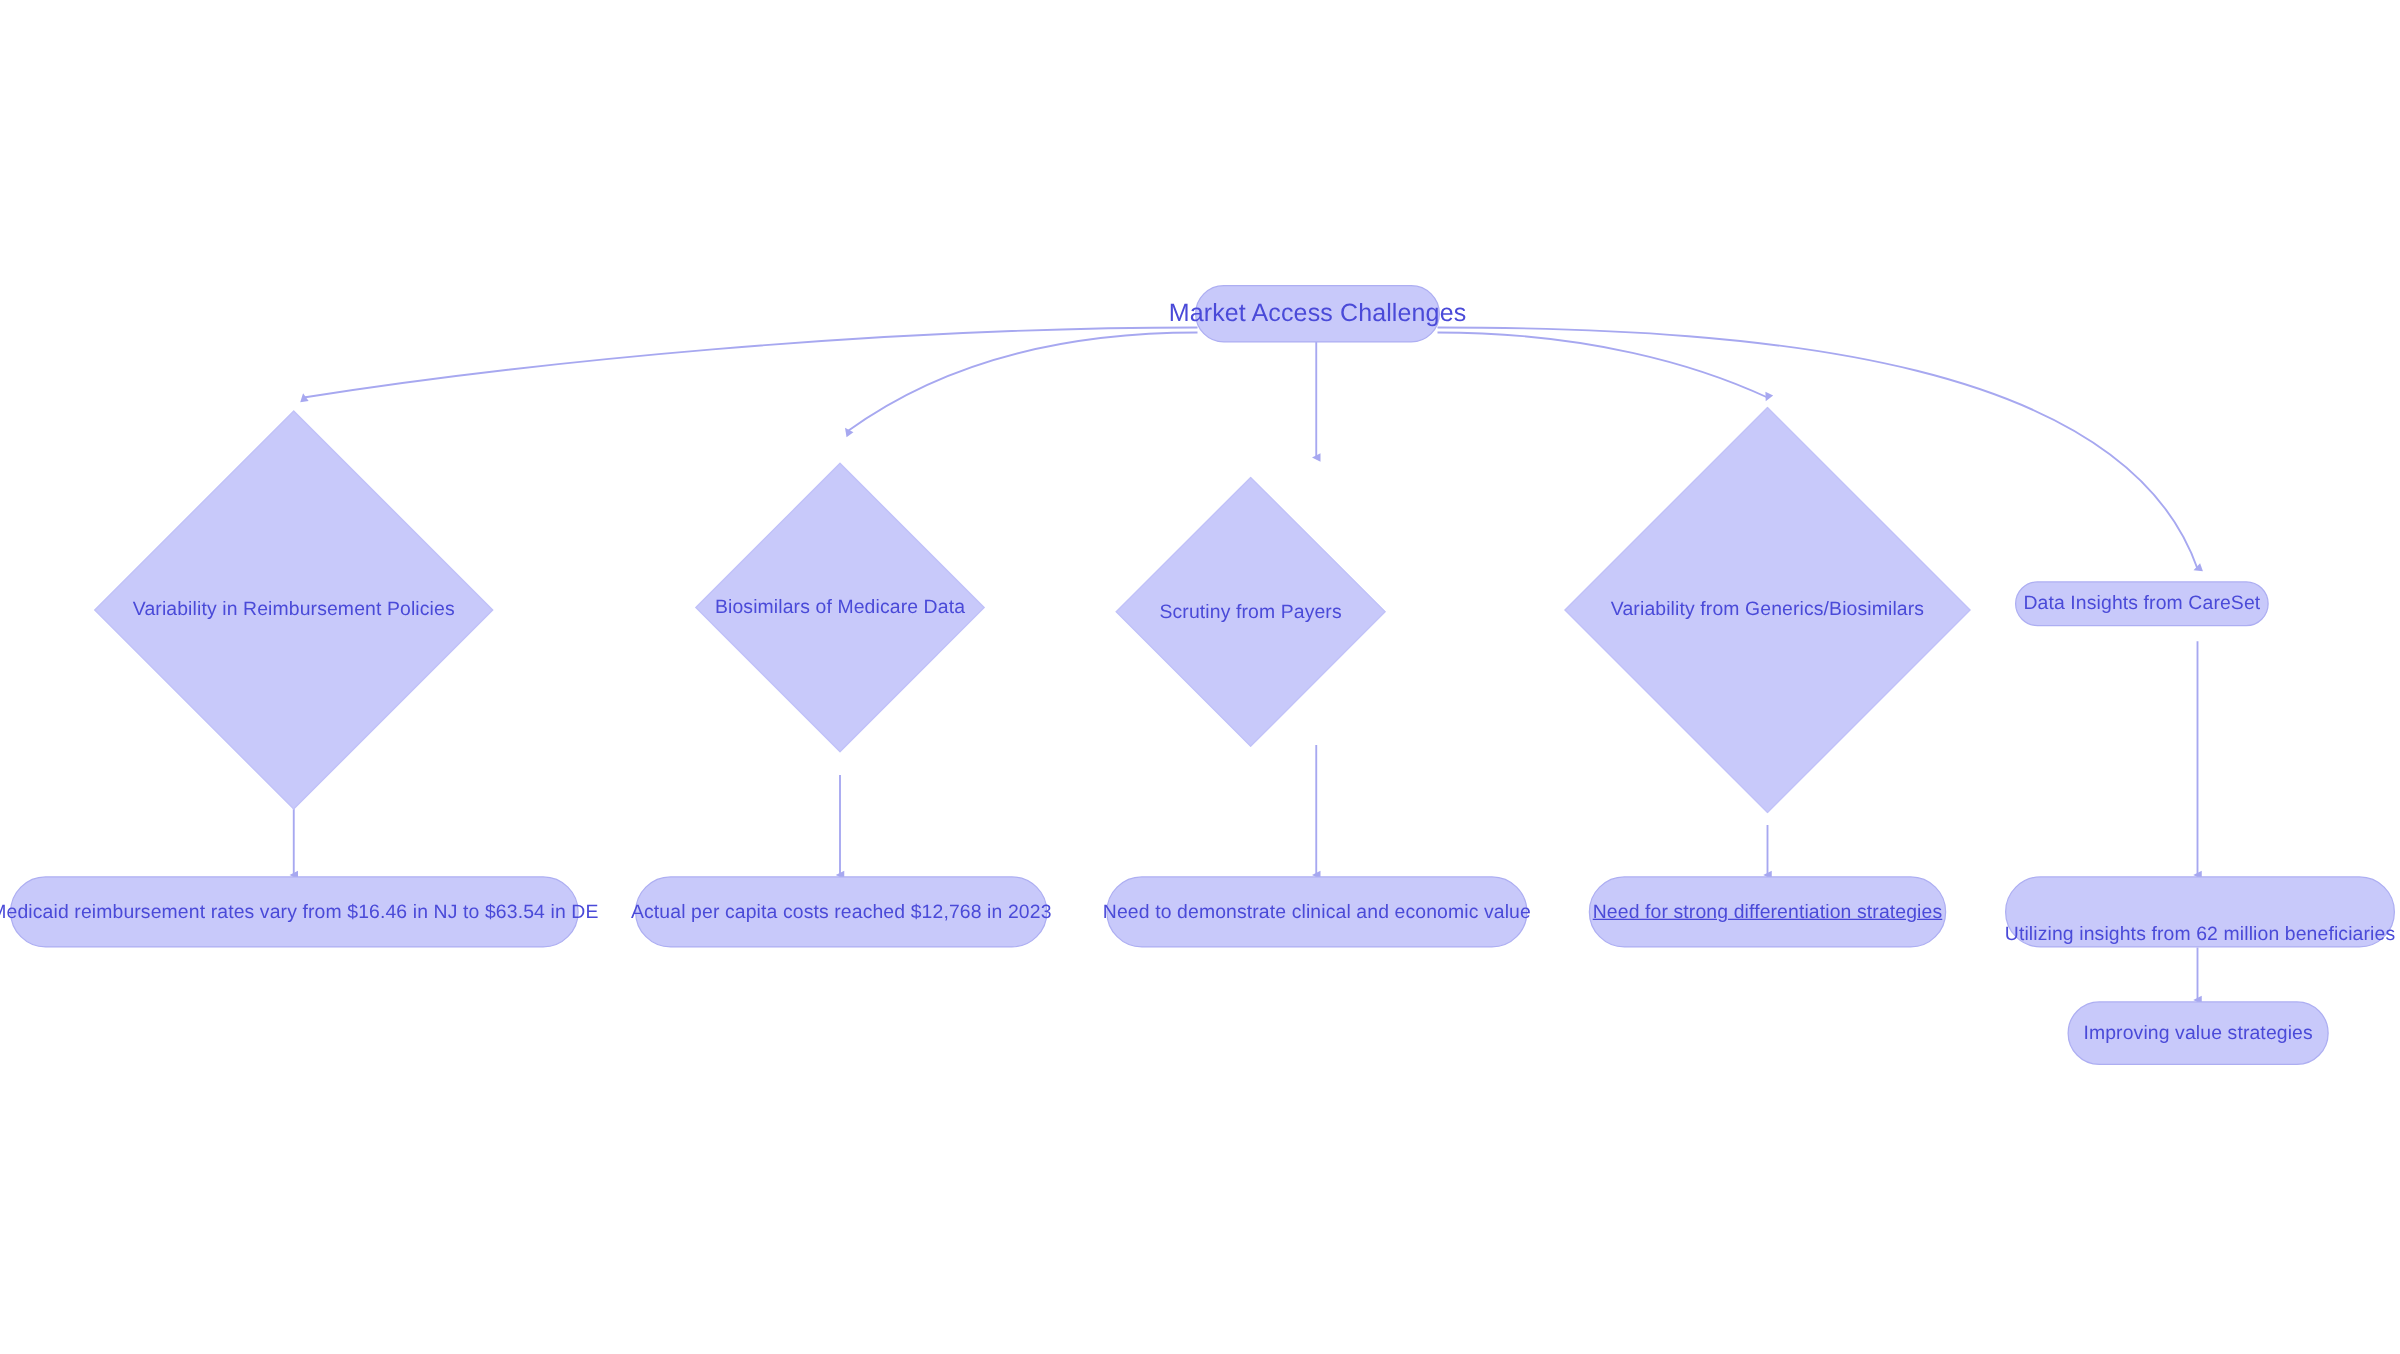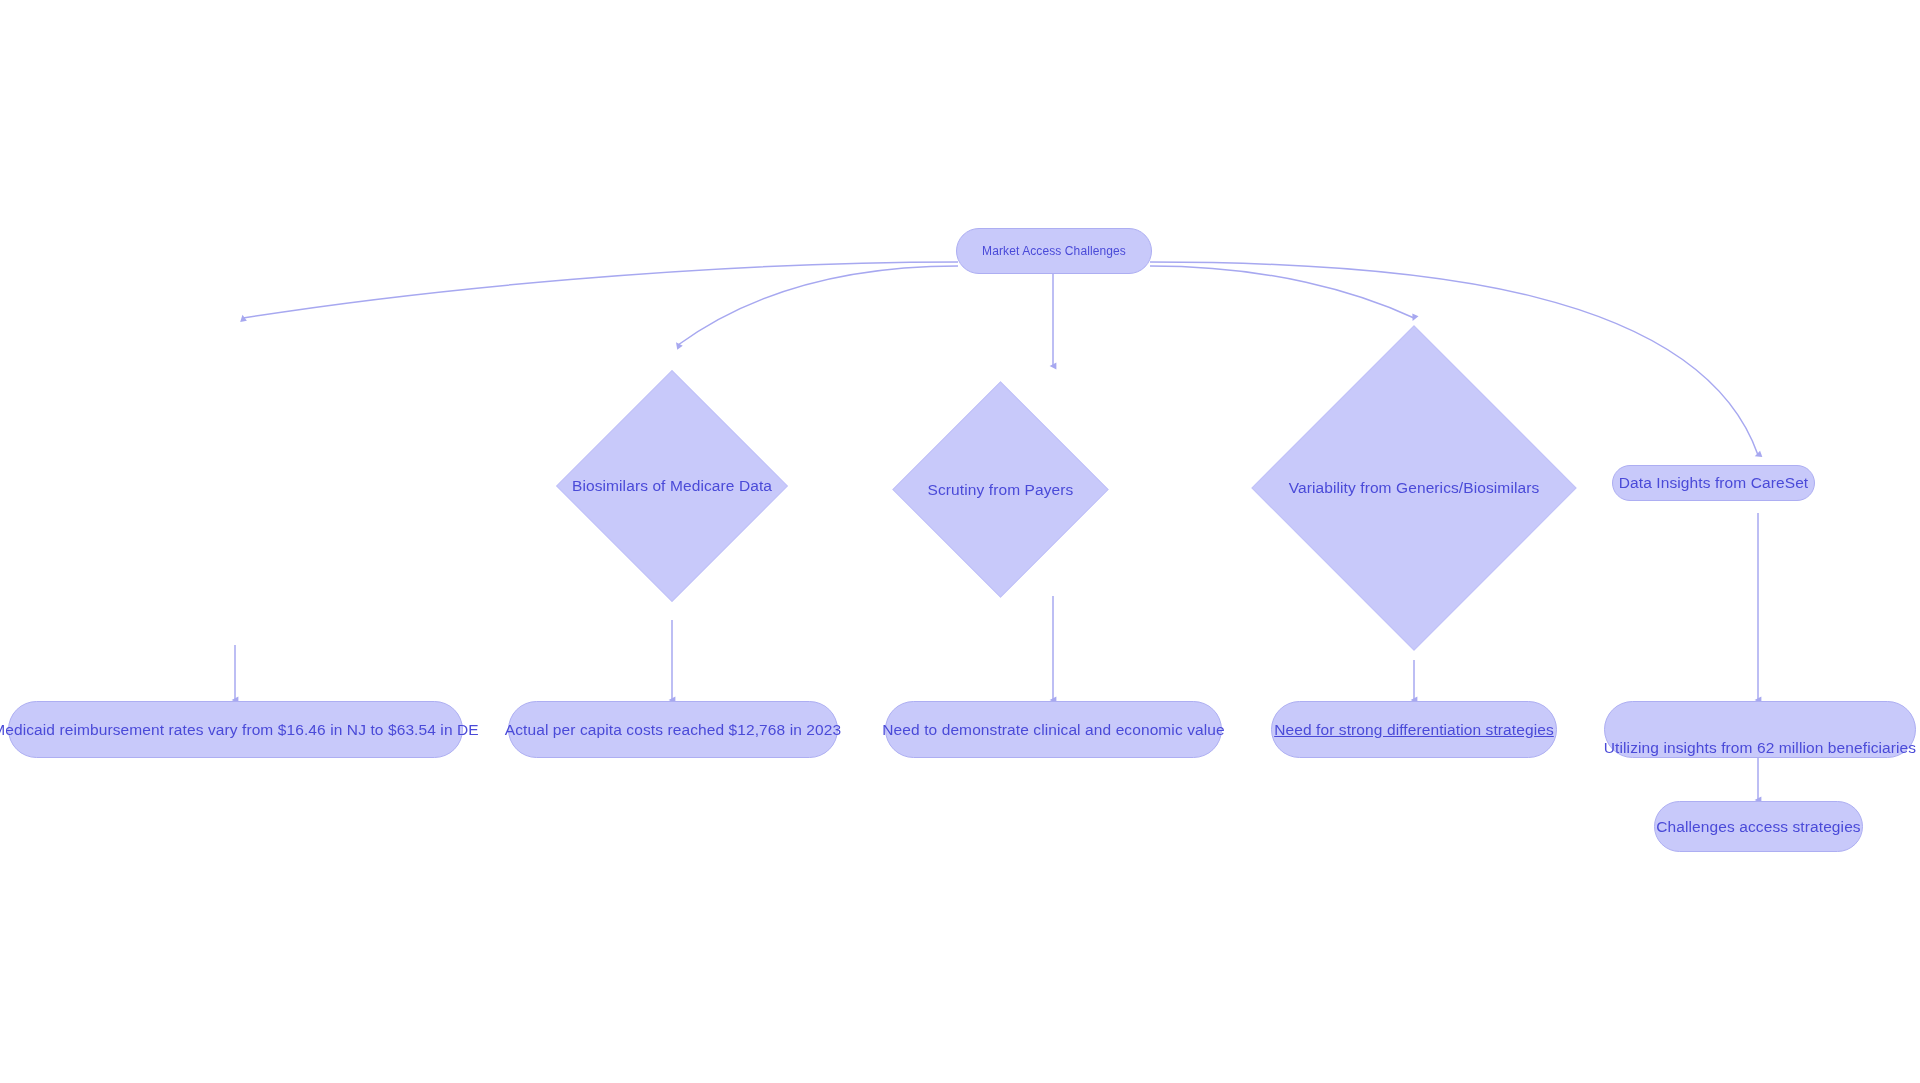--- a/index.html
+++ b/index.html
@@ -44,21 +44,21 @@
   }
   .node-label {
     color: #4a4ad8;
     font-size: 15.5px;
     line-height: 1.25;
     letter-spacing: 0.1px;
     white-space: nowrap;
     pointer-events: none;
   }
   .node-root .node-label {
-    font-size: 12px;
+    font-size: 20px;
   }
   .node-diamond {
     background: transparent;
     border: none;
   }
   .diamond-shape {
     position: absolute;
     left: 0;
     top: 0;
     width: 100%;
@@ -103,20 +103,24 @@
       <path d="M 1414,660 L 1414,700" marker-end="url(#arrow)"></path>
       <path d="M 1758,513 L 1758,700" marker-end="url(#arrow)"></path>
       <path d="M 1758,758 L 1758,800" marker-end="url(#arrow)"></path>
     </g>
   </svg>
 
   <div class="node node-pill node-root" style="left:956px; top:228px; width:196px; height:46px;">
     <span class="node-label">Market Access Challenges</span>
   </div>
 
+  <div class="node node-diamond" style="left:122px; top:375px; width:226px; height:226px;">
+    <span class="diamond-shape"></span>
+    <span class="node-label">Variability in Reimbursement Policies</span>
+  </div>
   <div class="node node-pill" style="left:8px; top:701px; width:455px; height:57px;">
     <span class="node-label">Medicaid reimbursement rates vary from $16.46 in NJ to $63.54 in DE</span>
   </div>
 
   <div class="node node-diamond" style="left:590px; top:404px; width:164px; height:164px;">
     <span class="diamond-shape"></span>
     <span class="node-label">Biosimilars of Medicare Data</span>
   </div>
   <div class="node node-pill" style="left:508px; top:701px; width:330px; height:57px;">
     <span class="node-label">Actual per capita costs reached $12,768 in 2023</span>
@@ -138,16 +142,16 @@
     <span class="node-label">Need for strong differentiation strategies</span>
   </div>
 
   <div class="node node-pill" style="left:1612px; top:465px; width:203px; height:36px;">
     <span class="node-label">Data Insights from CareSet</span>
   </div>
   <div class="node node-pill" style="left:1604px; top:701px; width:312px; height:57px;align-items:flex-end;">
     <span class="node-label">Utilizing insights from 62 million beneficiaries</span>
   </div>
   <div class="node node-pill" style="left:1654px; top:801px; width:209px; height:51px;">
-    <span class="node-label">Challenges access strategies</span>
+    <span class="node-label">Improving value strategies</span>
   </div>
 
 </div>
 
 </body></html>

